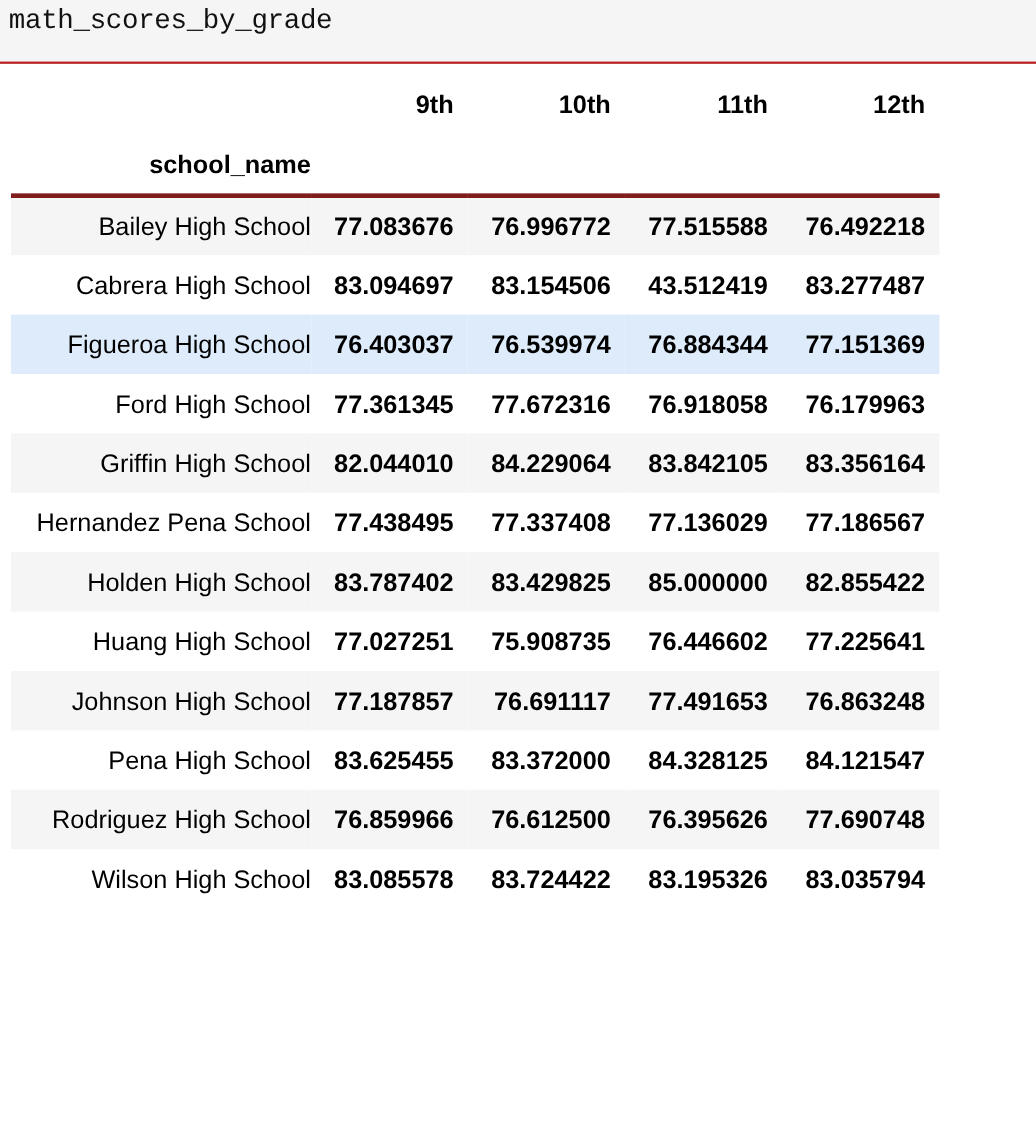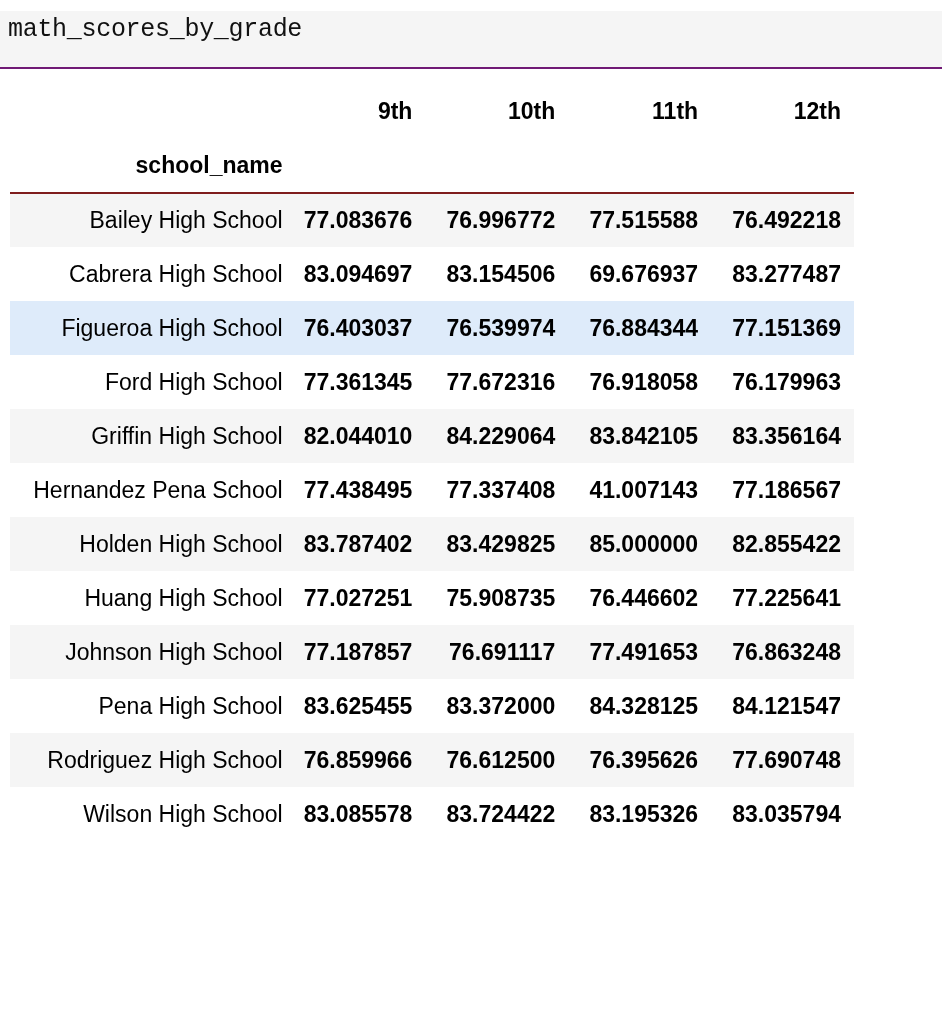--- a/index.html
+++ b/index.html
@@ -1,29 +1,29 @@
 <!DOCTYPE html>
 <html><head>
 <meta charset="utf-8">
 <style>
   html, body { margin:0; padding:0; background:#ffffff; }
   body { width:942px; height:1020px; overflow:hidden; position:relative; font-family:"Liberation Sans", sans-serif; }
   .code-cell {
-    position:absolute; left:0; top:11px; width:942px; height:58px;
-    background:#f5f5f5; border-bottom:2px solid #701a75; box-sizing:border-box;
+    position:absolute; left:0; top:0; width:942px; height:58px;
+    background:#f5f5f5; border-bottom:2px solid #b91c1c; box-sizing:border-box;
   }
   .code-cell .line {
     position:absolute; left:8px; top:4px; font-family:"Liberation Mono", monospace;
     font-size:25px; color:#111; letter-spacing:-0.3px;
   }
-  .table-wrap { position:absolute; left:10px; top:84px; width:844px; }
+  .table-wrap { position:absolute; left:10px; top:68px; width:844px; }
   table { border-collapse:collapse; width:844px; font-size:23px; color:#000; }
   th, td { padding:0; text-align:right; white-space:nowrap; }
   thead th { font-weight:bold; height:54px; vertical-align:middle; }
-  thead tr.idx th { height:54px; border-bottom:2px solid #7f1d1d; }
+  thead tr.idx th { height:54px; border-bottom:4px solid #7f1d1d; }
   tbody tr { height:54px; }
   tbody tr:nth-child(odd) { background:#f5f5f5; }
   tbody tr.hover { background:#deebfa;margin-left:24px; }
   tbody th { font-weight:normal; padding-right:0; }
   .c0 { width:281px; }
   .c1, .c2, .c3, .c4 { width:137.5px; }
   td { font-weight:bold; }
   .col-pad { padding-right:13px; }
 </style>
 </head>
@@ -56,21 +56,21 @@
           <th class="c0">Bailey High School</th>
           <td class="c1 col-pad">77.083676</td>
           <td class="c2 col-pad">76.996772</td>
           <td class="c3 col-pad">77.515588</td>
           <td class="c4 col-pad">76.492218</td>
         </tr>
         <tr>
           <th class="c0">Cabrera High School</th>
           <td class="c1 col-pad">83.094697</td>
           <td class="c2 col-pad">83.154506</td>
-          <td class="c3 col-pad">69.676937</td>
+          <td class="c3 col-pad">43.512419</td>
           <td class="c4 col-pad">83.277487</td>
         </tr>
         <tr class="hover">
           <th class="c0">Figueroa High School</th>
           <td class="c1 col-pad">76.403037</td>
           <td class="c2 col-pad">76.539974</td>
           <td class="c3 col-pad">76.884344</td>
           <td class="c4 col-pad">77.151369</td>
         </tr>
         <tr>
@@ -84,21 +84,21 @@
           <th class="c0">Griffin High School</th>
           <td class="c1 col-pad">82.044010</td>
           <td class="c2 col-pad">84.229064</td>
           <td class="c3 col-pad">83.842105</td>
           <td class="c4 col-pad">83.356164</td>
         </tr>
         <tr>
           <th class="c0">Hernandez Pena School</th>
           <td class="c1 col-pad">77.438495</td>
           <td class="c2 col-pad">77.337408</td>
-          <td class="c3 col-pad">41.007143</td>
+          <td class="c3 col-pad">77.136029</td>
           <td class="c4 col-pad">77.186567</td>
         </tr>
         <tr>
           <th class="c0">Holden High School</th>
           <td class="c1 col-pad">83.787402</td>
           <td class="c2 col-pad">83.429825</td>
           <td class="c3 col-pad">85.000000</td>
           <td class="c4 col-pad">82.855422</td>
         </tr>
         <tr>

